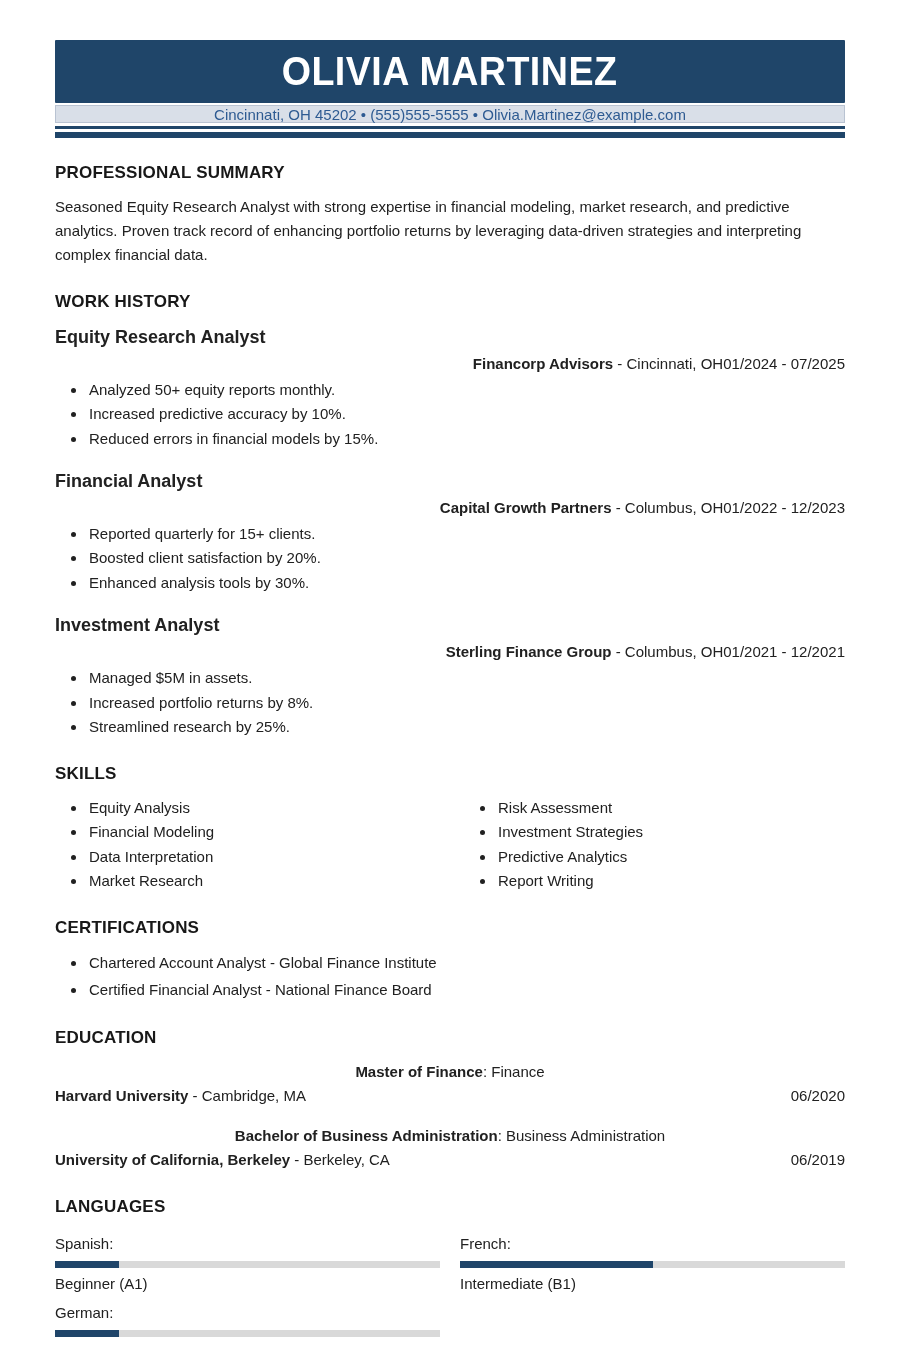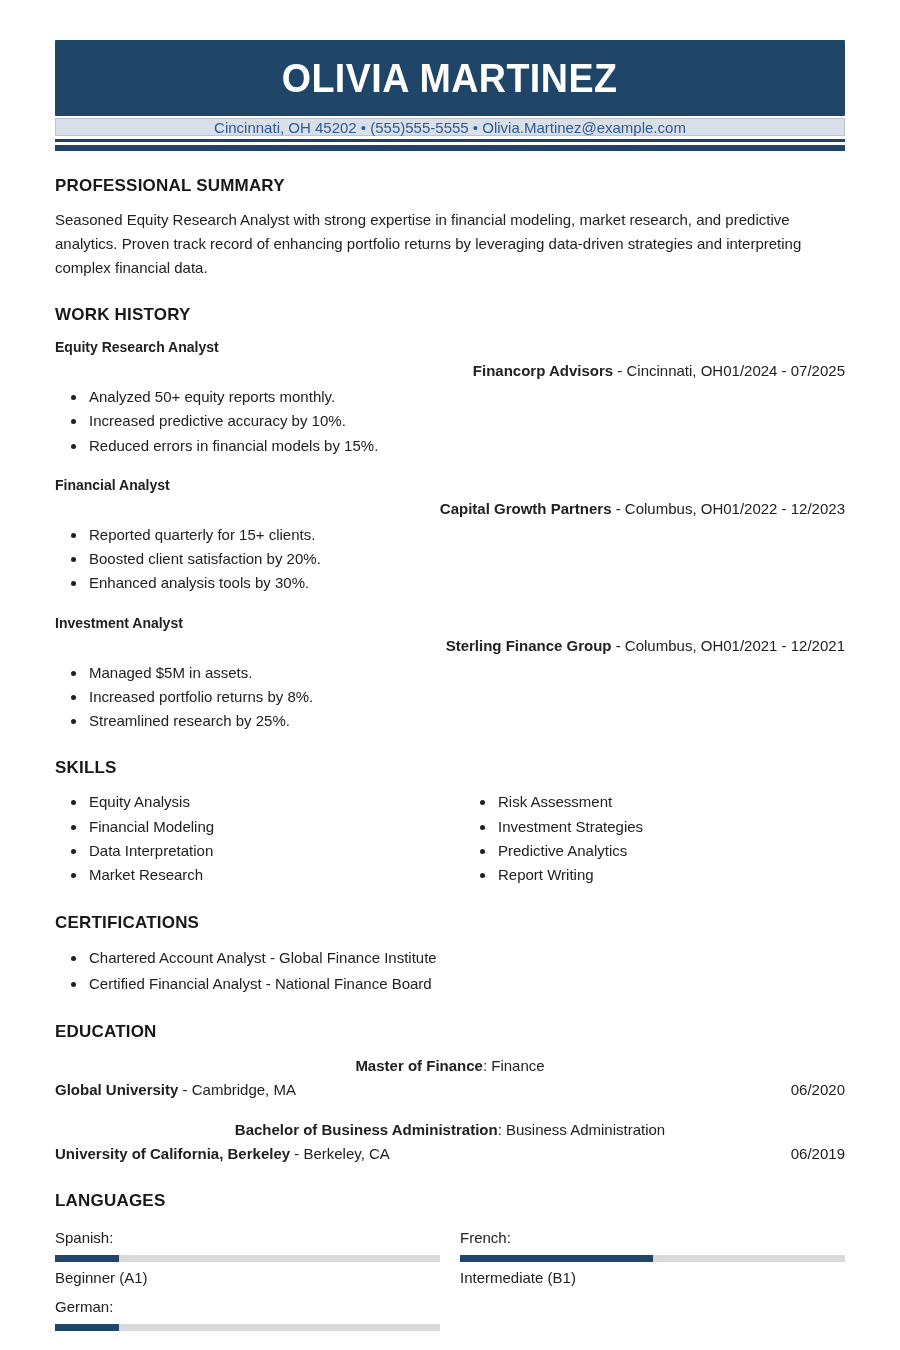--- a/index.html
+++ b/index.html
@@ -9,21 +9,21 @@
     font-family: "Liberation Sans", sans-serif;
     color: #212121;
     position: relative;
     overflow: hidden;
   }
   .page { padding: 40px 55px 0 55px; }
 
   
   .name-banner {
     background: #1f4569;
-    height: 76px;
+    height: 63px;
     display: flex; align-items: center; justify-content: center;
     border-radius: 1px;
   }
   .name-banner h1 {
     color: #ffffff;
     font-size: 40px;
     font-weight: 700;
     letter-spacing: 0.5px;
     transform: scaleX(0.94);
     white-space: nowrap;
@@ -45,21 +45,21 @@
     font-weight: 700;
     color: #181818;
     margin-top: 25px;
     margin-bottom: 12px;
     letter-spacing: 0.2px;
   }
   .body-text { font-size: 15px; line-height: 1.6; color: #212121; }
 
   
   .job { margin-bottom: 17px; }
-  .job-title { font-size: 14px; font-weight: 700; line-height: 1.55; }
+  .job-title { font-size: 18px; font-weight: 700; line-height: 1.55; }
   .job-line2 { display: flex; justify-content: flex-end; font-size: 15px; line-height: 1.55; }
   .job-company { font-weight: 700; }
   .job-loc { font-weight: 400; }
   .job-dates { font-weight: 400; white-space: nowrap; }
   ul.bullets { margin: 3px 0 0 0; padding-left: 32px; }
   ul.bullets li { font-size: 15px; line-height: 1.62; padding-left: 2px; }
 
   
   .two-col { display: grid; grid-template-columns: 1fr 1fr; column-gap: 20px; gap: 28px; }
   .two-col ul.bullets { margin-top: 0; }
@@ -174,21 +174,21 @@
         <li>Certified Financial Analyst - National Finance Board</li>
       </ul>
     </section>
 
     <section>
       <div class="section-heading">EDUCATION</div>
 
       <div class="edu">
         <div class="edu-line1"><span class="edu-degree">Master of Finance</span><span>: Finance</span></div>
         <div class="edu-line2">
-          <div><span class="edu-school">Global University</span><span class="edu-loc"> - Cambridge, MA</span></div>
+          <div><span class="edu-school">Harvard University</span><span class="edu-loc"> - Cambridge, MA</span></div>
           <div class="edu-date">06/2020</div>
         </div>
       </div>
 
       <div class="edu">
         <div class="edu-line1"><span class="edu-degree">Bachelor of Business Administration</span><span>: Business Administration</span></div>
         <div class="edu-line2">
           <div><span class="edu-school">University of California, Berkeley</span><span class="edu-loc"> - Berkeley, CA</span></div>
           <div class="edu-date">06/2019</div>
         </div>

